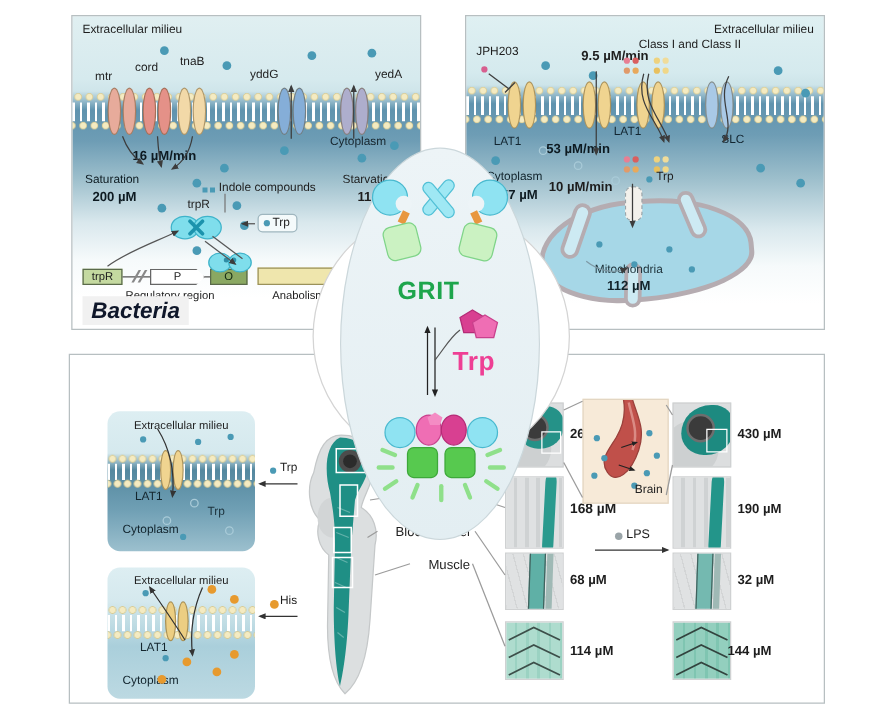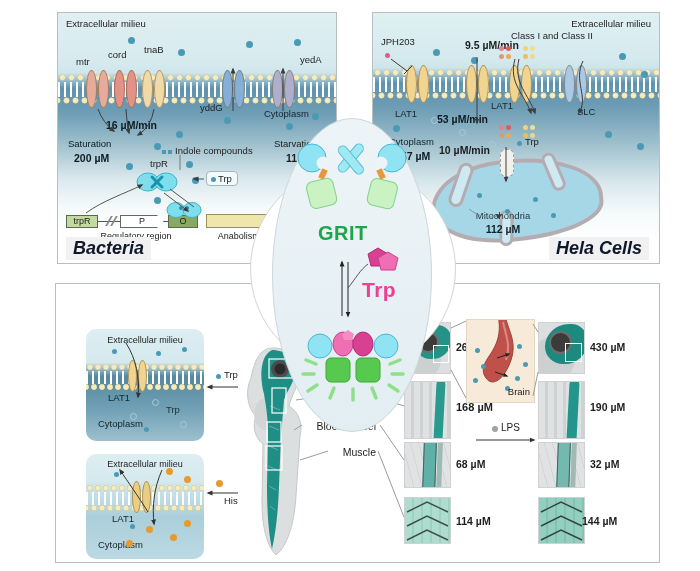--- a/index.html
+++ b/index.html
@@ -63,21 +63,21 @@
         <i></i>
       </div>
     <div class="tp" style="left:214px;top:57px;--c:#aeaecd;">
         <i></i>
         <i></i>
       </div>
 
     <div class="lbl" style="left:18px;top:44px;">mtr</div>
     <div class="lbl" style="left:50px;top:37px;">cord</div>
     <div class="lbl" style="left:86px;top:32px;">tnaB</div>
-    <div class="lbl" style="left:142px;top:42px;margin-top:48px;">yddG</div>
+    <div class="lbl" style="left:142px;top:42px;">yddG</div>
     <div class="lbl" style="left:242px;top:42px;">yedA</div>
     <div class="lbl" style="left:206px;top:96px;color:#16242c;">Cytoplasm</div>
 
     <div class="lbl b" style="left:48px;top:106px;font-size:10.5px;color:#0d1a21;">16 µM/min</div>
     <div class="lbl" style="left:10px;top:126px;color:#0d1a21;">Saturation</div>
     <div class="lbl b" style="left:16px;top:139px;font-size:10.5px;color:#0d1a21;">200 µM</div>
     <div class="lbl" style="left:216px;top:126px;">Starvation</div>
     <div class="lbl b" style="left:228px;top:139px;font-size:10.5px;">11 µM</div>
 
     <span class="sq" style="left:104px;top:137px;"></span>
@@ -215,21 +215,20 @@
       <div class="mito-crista" style="left:118px;top:-4px;width:14px;height:40px;transform:rotate(-18deg);"></div>
       <div class="mito-crista" style="left:66px;bottom:-4px;width:14px;height:36px;transform:rotate(6deg);"></div>
     </div>
     <div style="position:absolute;left:127px;top:136px;width:12px;height:26px;background:#f3f1ec;border:1.5px dashed #9aa3a6;border-radius:6px;"></div>
     <div class="lbl b" style="left:66px;top:131px;font-size:10.5px;">10 µM/min</div>
     <span class="dot s" style="left:144px;top:128px;"></span>
     <div class="lbl" style="left:152px;top:124px;">Trp</div>
     <div class="lbl c" style="left:90px;top:198px;width:80px;color:#1c3038;">Mitochondria</div>
     <div class="lbl c b" style="left:90px;top:210px;width:80px;font-size:10.5px;color:#12232b;">112 µM</div>
 
-    <div class="title-badge" style="right:10px;top:224px;">Hela Cells</div>
 
     <span class="dot" style="left:60px;top:36px;"></span>
     <span class="dot" style="left:98px;top:44px;"></span>
     <span class="dot" style="left:246px;top:40px;"></span>
     <span class="dot" style="left:268px;top:58px;"></span>
     <span class="dot" style="left:232px;top:118px;"></span>
     <span class="dot" style="left:264px;top:130px;"></span>
     <span class="dot" style="left:20px;top:112px;"></span>
     <span class="odot" style="left:58px;top:104px;"></span>
     <span class="odot" style="left:86px;top:116px;"></span>
@@ -363,21 +362,21 @@
         <defs>
             <marker id="z2" markerWidth="7" markerHeight="7" refX="4.5" refY="2.5" orient="auto">
               <path d="M0,0L6,2.5L0,5z" fill="#333"></path>
             </marker>
           </defs>
         <path d="M62,58 C52,42 42,28 34,16" stroke="#333" fill="none" marker-end="url(#z2)"></path>
         <path d="M76,16 C68,34 66,52 68,70" stroke="#333" fill="none" marker-end="url(#z2)"></path>
       </svg>
     </div>
     <span class="hdot" style="left:160px;top:196px;"></span>
-    <div class="lbl" style="left:168px;top:192px;margin-top:20px;">His</div>
+    <div class="lbl" style="left:168px;top:192px;">His</div>
 
     <svg style="left:183px;top:62px;" width="70" height="212" viewBox="0 0 70 212">
       <path fill="#dcdfe0" stroke="#c5c8c9" d="M34,2 C52,2 62,14 60,28 C59,42 52,50 50,60 C60,66 64,78 61,90 L57,150 C55,180 48,200 37,209 C28,200 23,182 23,155 L24,98 C16,92 13,80 17,70 C8,62 6,44 12,32 C16,12 22,2 34,2 Z"></path>
       <ellipse cx="27" cy="68" rx="12" ry="16" fill="#d2d5d6"></ellipse>
       <path fill="#1f8f85" d="M33,4 C48,4 57,14 56,26 C55,38 48,44 45,54 L42,90 L40,140 C39,170 36,190 33,203 C30,190 28,168 28,140 L29,90 C29,70 27,60 25,48 C21,34 20,10 33,4 Z"></path>
       <g stroke="#7fc0ba" stroke-width="1" opacity=".7">
         <path d="M31,60 L41,64"></path>
           <path d="M30,80 L40,84"></path>
           <path d="M30,100 L39,104"></path>
           <path d="M29,120 L38,124"></path>

